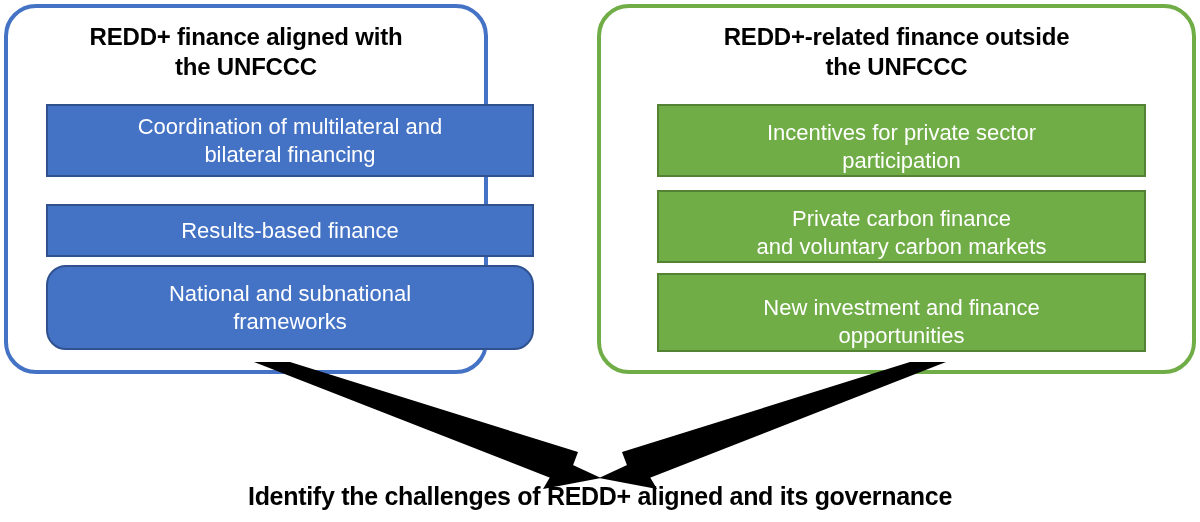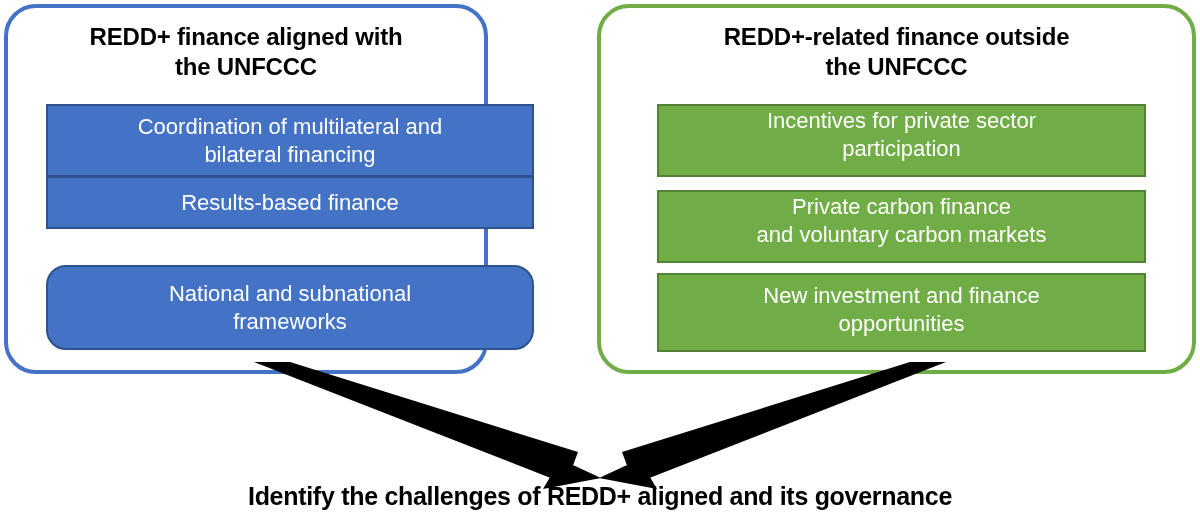--- a/index.html
+++ b/index.html
@@ -64,39 +64,39 @@
     border-style: solid;
     border-width: 2px;
     display: flex;
     align-items: center;
     justify-content: center;
     text-align: center;
     color: #ffffff;
     font-size: 22px;
     line-height: 28px;
     white-space: pre-line;
-    padding: 12px 8px;
+    padding: 0 8px;
   }
   .item-box.blue {
     background: #4472C4;
     border-color: #2F528F;
   }
   .item-box.green {
     background: #70AD47;
     border-color: #548235;
     align-items: flex-end;
   }
 
   
   .col-blue  { left: 46px;  width: 488px; }
   
   .col-green { left: 657px; width: 489px; }
 
   .row-1 { top: 104px; height: 73px; }
-  .row-2-blue  { top: 176px; height: 53px; }
+  .row-2-blue  { top: 204px; height: 53px; }
   .row-3-blue  { top: 265px; height: 85px; border-radius: 20px; }
   .row-2-green { top: 190px; height: 73px; }
   .row-3-green { top: 273px; height: 79px; }
 
   
   #arrows {
     position: absolute;
     left: 0;
     top: 0;
     width: 1200px;

